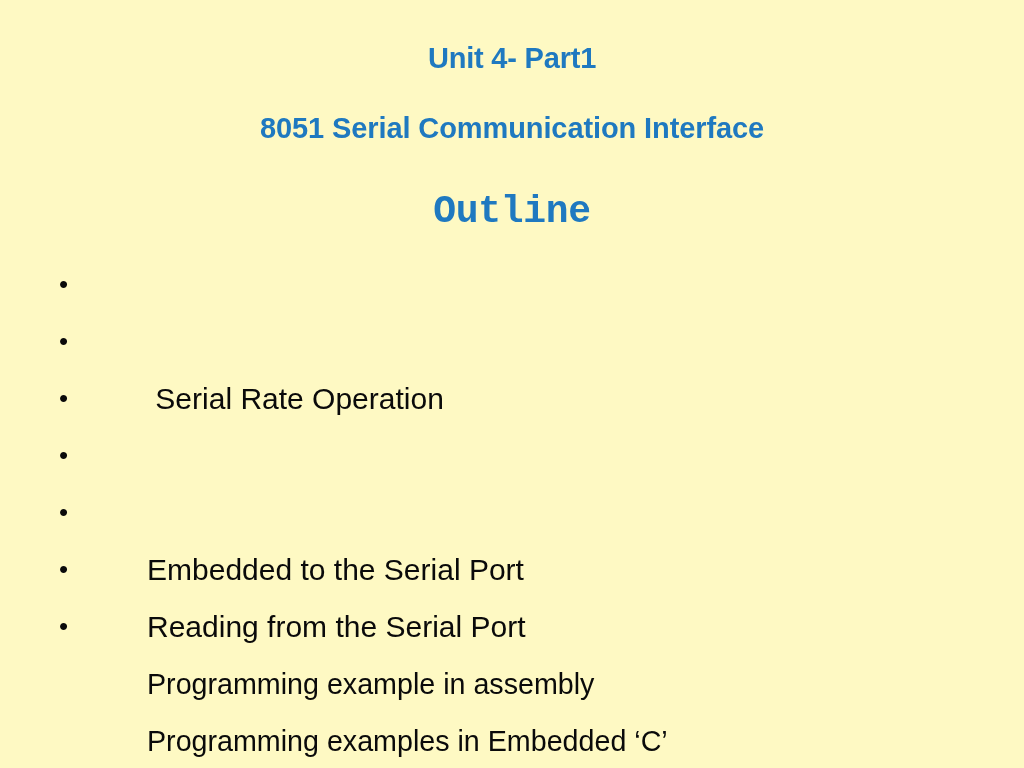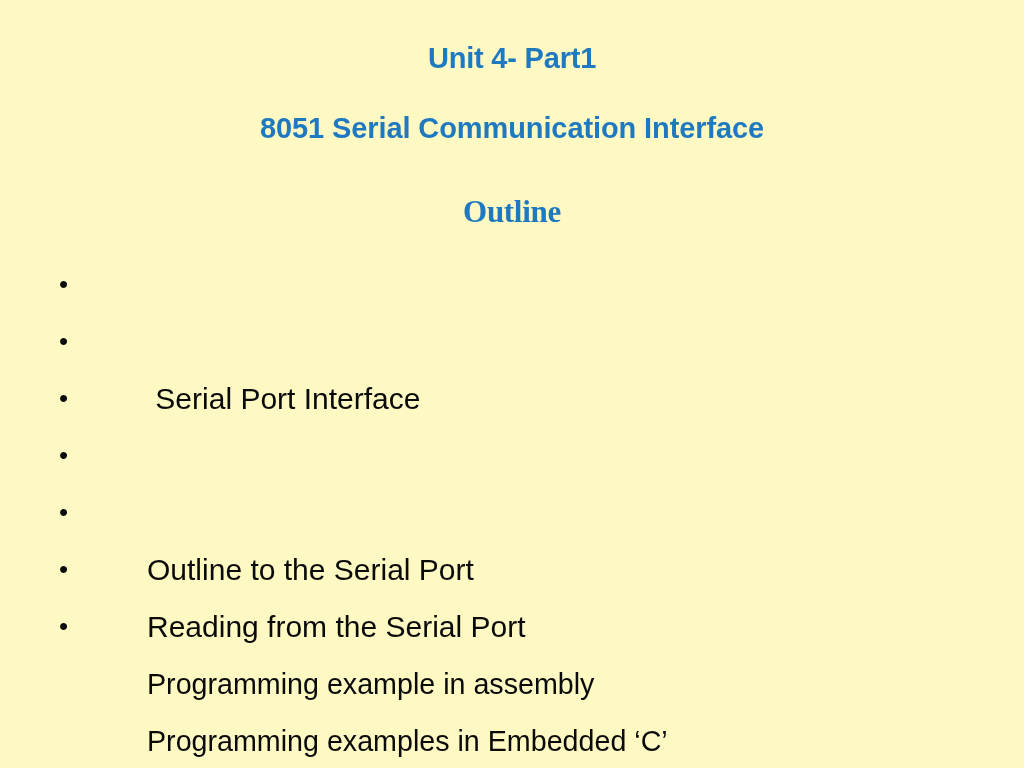--- a/index.html
+++ b/index.html
@@ -62,23 +62,23 @@
     line-height: 36px;
     white-space: pre;
   }
 
   .outline-heading {
     position: absolute;
     left: 0;
     top: 189px;
     width: 1024px;
     text-align: center;
-    font-family: Liberation Serif, serif;
+    font-family: Liberation Mono, monospace;
     font-weight: bold;
-    font-size: 31px;
+    font-size: 38px;
     letter-spacing: -0.3px;
     color: #1F79C0;
     line-height: 46px;
     white-space: pre;
   }
 
   
   .bullet-list {
     position: absolute;
     left: 56px;
@@ -133,34 +133,34 @@
     <div class="title-line1">Unit 4- Part1</div>
     <div class="title-line2">8051 Serial Communication Interface</div>
   </div>
 
   <div class="outline-heading">Outline</div>
 
   <ul class="bullet-list">
 
     <li class="bullet-item">
       <span class="bullet-marker">•</span>
-      <span class="bullet-text"> Serial Port Interface</span>
+      <span class="bullet-text"> Serial Rate Operation</span>
     </li>
 
     <li class="bullet-item">
       <span class="bullet-marker">•</span>
     </li>
 
     <li class="bullet-item">
       <span class="bullet-marker">•</span>
     </li>
 
     <li class="bullet-item">
       <span class="bullet-marker">•</span>
-      <span class="bullet-text">Outline to the Serial Port</span>
+      <span class="bullet-text">Embedded to the Serial Port</span>
     </li>
 
     <li class="bullet-item">
       <span class="bullet-marker">•</span>
       <span class="bullet-text">Reading from the Serial Port</span>
     </li>
 
     <li class="bullet-item condensed">
       <span class="bullet-marker">•</span>
       <span class="bullet-text">Programming example in assembly</span>

